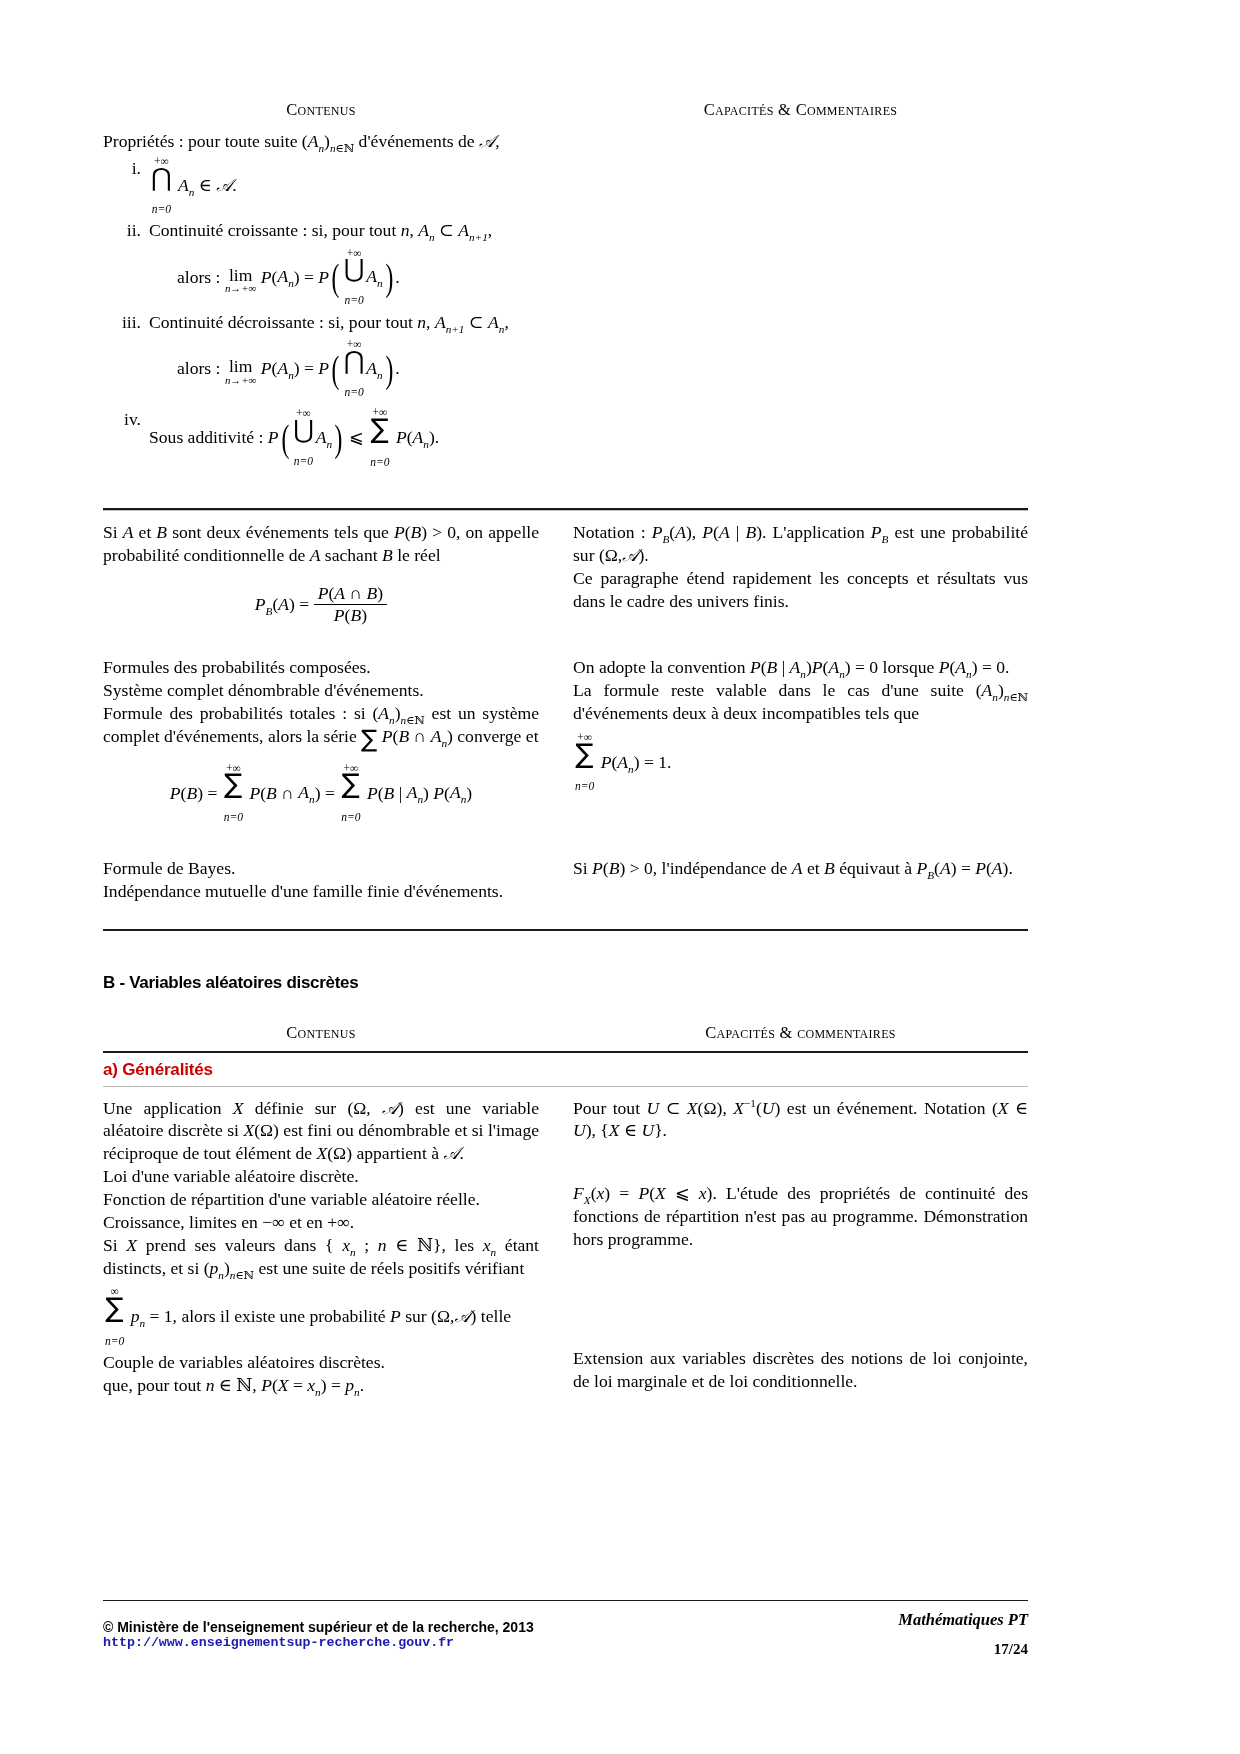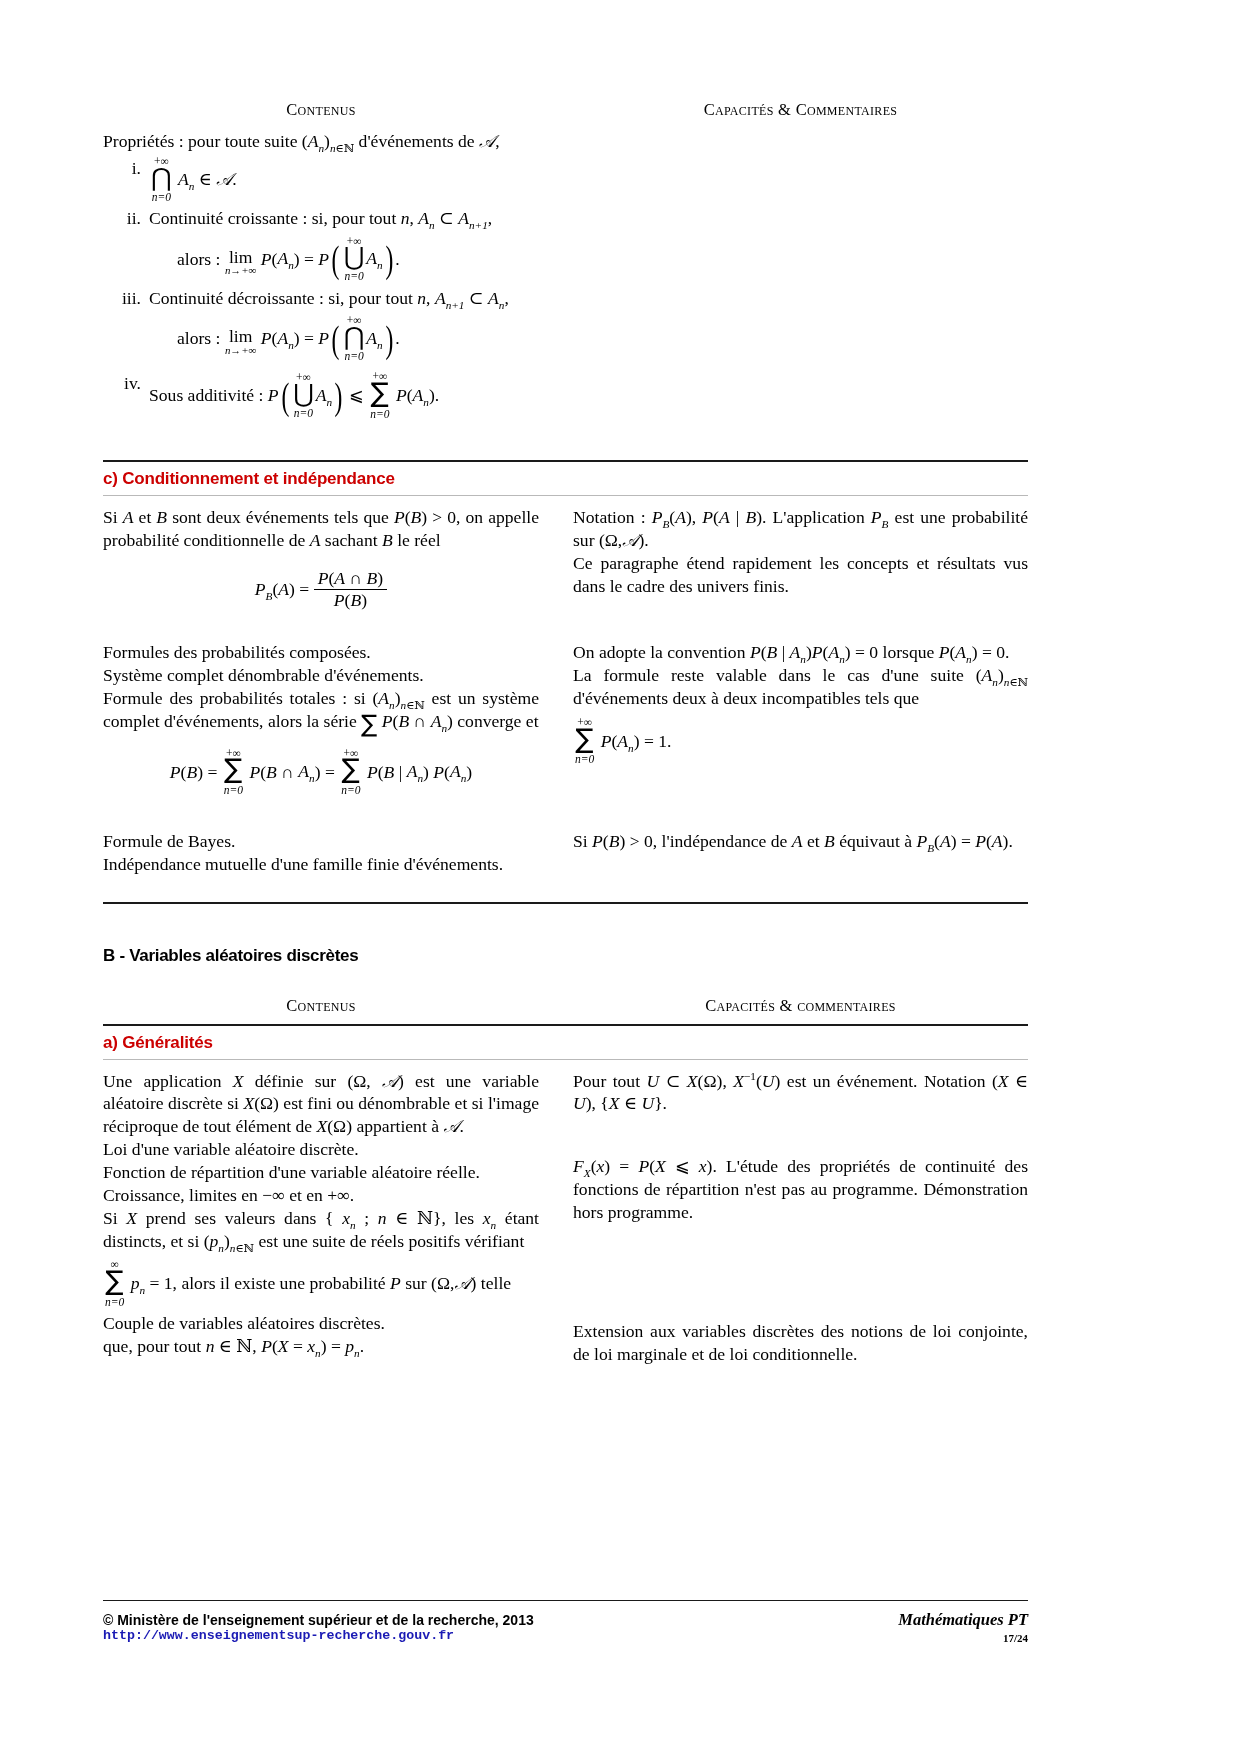--- a/index.html
+++ b/index.html
@@ -107,21 +107,21 @@
     display: block;
     font-size: 25px;
     line-height: 0.85;
     font-family: "DejaVu Sans", sans-serif;
   }
   .bigop .glyph.sum { font-size: 27px; }
   .bigop .lim-bot {
     display: block;
     font-size: 11.5px;
     line-height: 1;
-    margin-top: 4px;
+    margin-top: 16px;
     font-style: italic;
   }
   .inlinesum {
     display: inline-block;
     vertical-align: middle;
     font-size: 24px;
     line-height: 0.7;
     font-family: "DejaVu Sans", sans-serif;
     font-style: normal;
     position: relative;
@@ -208,21 +208,21 @@
   .footer .url {
     font-family: "Liberation Mono", "DejaVu Sans Mono", monospace;
     color: #1a1ab4;
     font-size: 13.3px;
     display: block;
     margin-top: 0;
     text-decoration: none;
   }
   .footer .right { text-align: right; }
   .footer .right .t { font-style: italic; font-size: 16.5px; }
-  .footer .right .p { font-size: 11px; margin-top: 2px; }
+  .footer .right .p { font-size: 15px; margin-top: 11px; }
 </style>
 </head>
 <body>
 
 <div class="page">
   <div class="content">
 
     <div class="colhead">
       <div class="c1">Contenus</div>
       <div class="c2">Capacités &amp; Commentaires</div>
@@ -268,21 +268,20 @@
           ⩽
           <span class="bigop"><span class="lim-top">+∞</span><span class="glyph sum">∑</span><span class="lim-bot">n=0</span></span>
           <span class="math">P</span>(<span class="math">A<sub>n</sub></span>).
         </li>
       </ol>
     </div>
 
     <div style="height:36px;"></div>
     <div class="rule-thick"></div>
 
-    <div class="subsec">c) Conditionnement et indépendance</div>
     <div class="rule-thin"></div>
 
     <div class="row" style="padding-top:10px;">
       <div class="c1">
         <div class="just">
           Si <span class="math">A</span> et <span class="math">B</span> sont deux événements tels que <span class="math">P</span>(<span class="math">B</span>) &gt; 0, on appelle probabilité conditionnelle de <span class="math">A</span> sachant <span class="math">B</span> le réel
         </div>
         <div class="display" style="padding-top:18px;">
           <span class="math">P<sub>B</sub></span>(<span class="math">A</span>) =
           <span class="frac">

